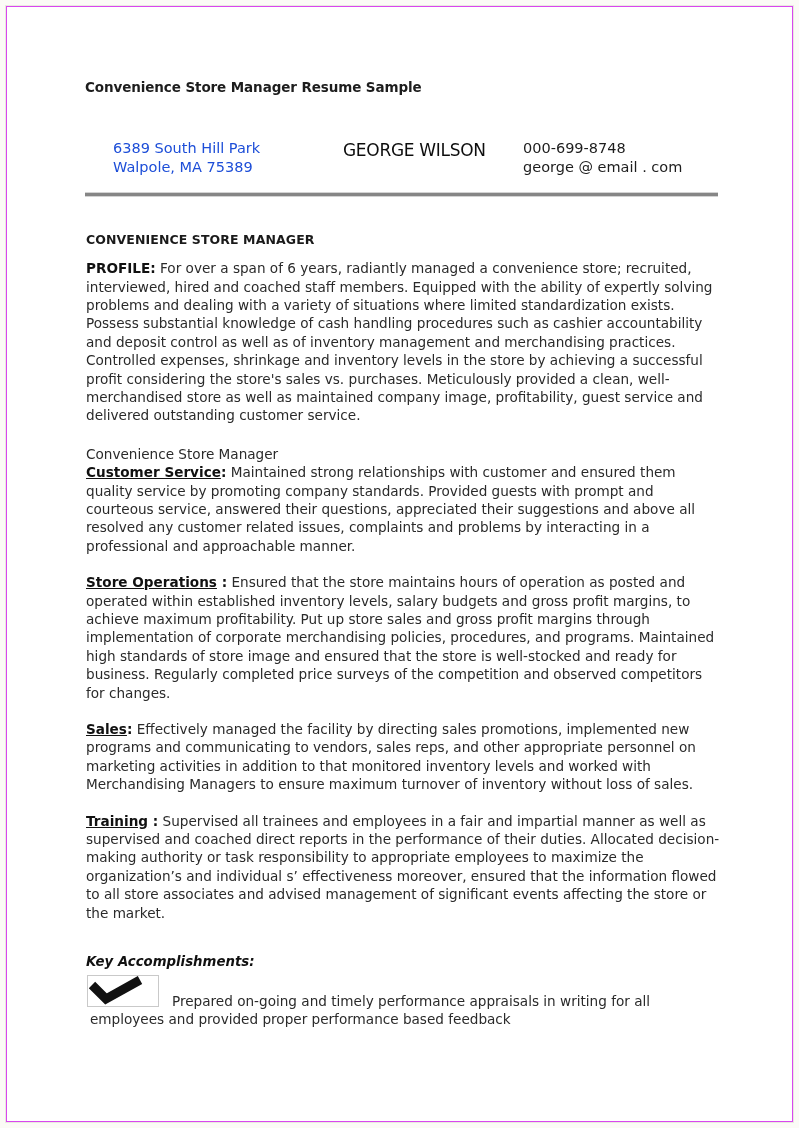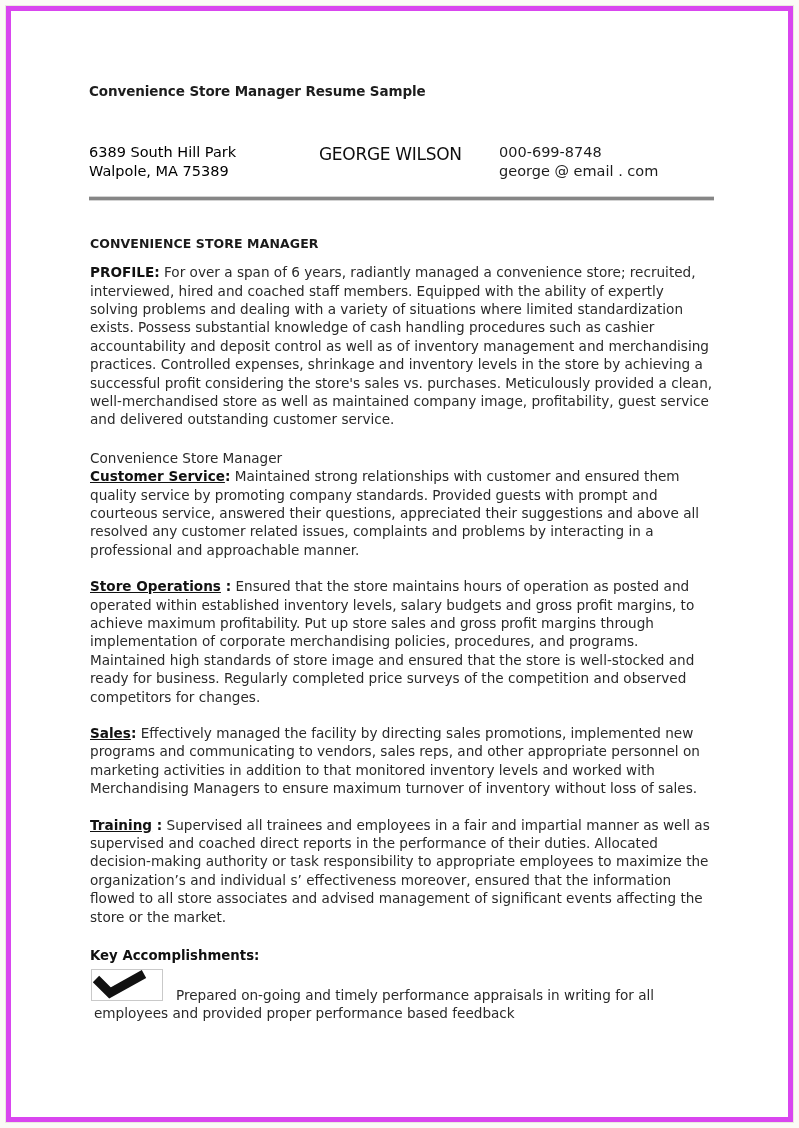--- a/index.html
+++ b/index.html
@@ -18,21 +18,21 @@
     height: 1128px;
     background: #fbfbf6;
     box-sizing: border-box;
     padding: 6px 6px 6px 6px;
   }
   .page {
     width: 100%;
     height: 100%;
     box-sizing: border-box;
     background: #ffffff;
-    border: 5px solid #d946ef;
+    border: 1px solid #d946ef;
     outline: 1px solid #e9e9df;
     position: relative;
   }
   .sheet {
     position: absolute;
     left: 0; top: 0; right: 0; bottom: 0;
     padding: 72px 72px 20px 72px;
     box-sizing: border-box;
   }
 
@@ -46,22 +46,23 @@
   }
   .contact-block {
     display: flex;
     align-items: flex-start;
     margin: 0 0 0 6px;
   }
   .addr {
     width: 230px;
     font-size: 14.5px;
     line-height: 1.28;
-    color: #000000;
+    color: #1d4ed8;
     white-space: pre-line;
+    margin-left: 28px;
   }
   .name-col {
     flex: 0 0 180px;
     text-align: left;
     padding-top: 1px;
   }
   .person-name {
     font-size: 17px;
     font-weight: normal;
     color: #0d0d0d;
@@ -121,21 +122,22 @@
     font-size: 13.6px;
     line-height: 1.35;
     color: #2a2a2a;
     margin: 0 0 16px 0;
   }
 
   .accomp-head {
     font-size: 13.3px;
     font-weight: bold;
     color: #111;
-    margin: 22px 0 4px 0;
+    margin: 32px 0 4px 0;
+    font-style: italic;
   }
   .accomp-row {
     position: relative;
     min-height: 34px;
   }
   .check-box {
     position: absolute;
     left: 1px;
     top: 2px;
     width: 72px;

